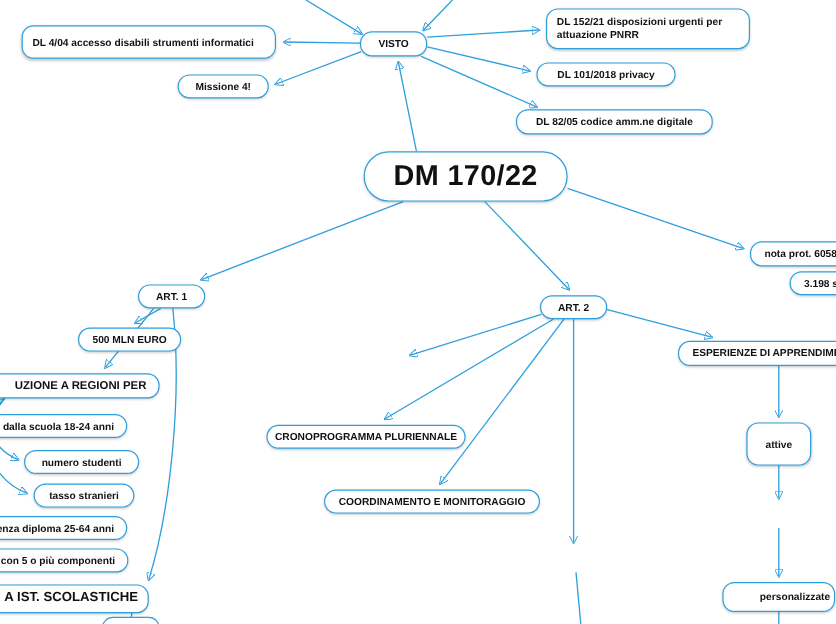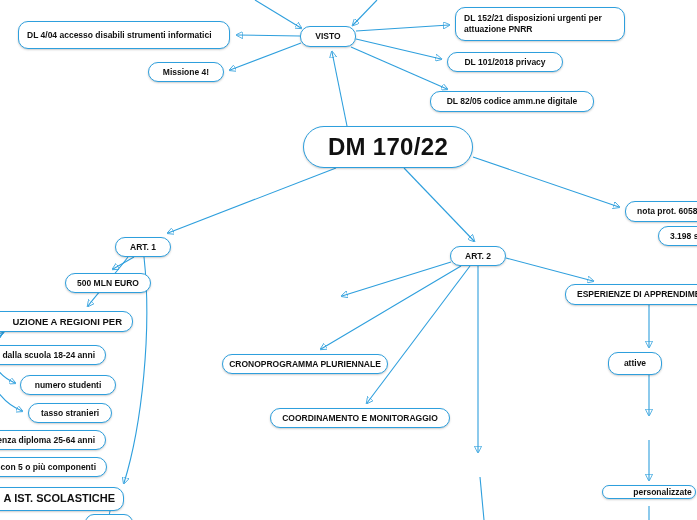--- a/index.html
+++ b/index.html
@@ -115,16 +115,16 @@
   <div class="node" style="left:28px;top:403px;width:84px;height:20px;">tasso stranieri</div>
   <div class="node right" style="left:-52px;top:430px;width:158px;height:20px;">senza diploma 25-64 anni</div>
   <div class="node right" style="left:-57px;top:457px;width:164px;height:20px;">ile con 5 o più componenti</div>
   <div class="node right lg" style="left:-62px;top:487px;width:186px;height:24px;">A IST. SCOLASTICHE</div>
   <div class="node" style="left:85px;top:514px;width:48px;height:18px;"></div>
 
   <div class="node" style="left:450px;top:246px;width:56px;height:20px;">ART. 2</div>
   <div class="node" style="left:222px;top:354px;width:166px;height:20px;">CRONOPROGRAMMA PLURIENNALE</div>
   <div class="node" style="left:270px;top:408px;width:180px;height:20px;">COORDINAMENTO E MONITORAGGIO</div>
   <div class="node rightcut" style="left:565px;top:284px;width:178px;height:21px;">ESPERIENZE DI APPRENDIME</div>
-  <div class="node" style="left:608px;top:352px;width:54px;height:23px;">attive</div>
-  <div class="node" style="left:602px;top:485px;width:94px;height:14px;padding-left:35px;">personalizzate</div>
+  <div class="node" style="left:622px;top:352px;width:54px;height:36px;">attive</div>
+  <div class="node" style="left:602px;top:485px;width:94px;height:25px;padding-left:35px;">personalizzate</div>
 
 </div>
 
 </body></html>

